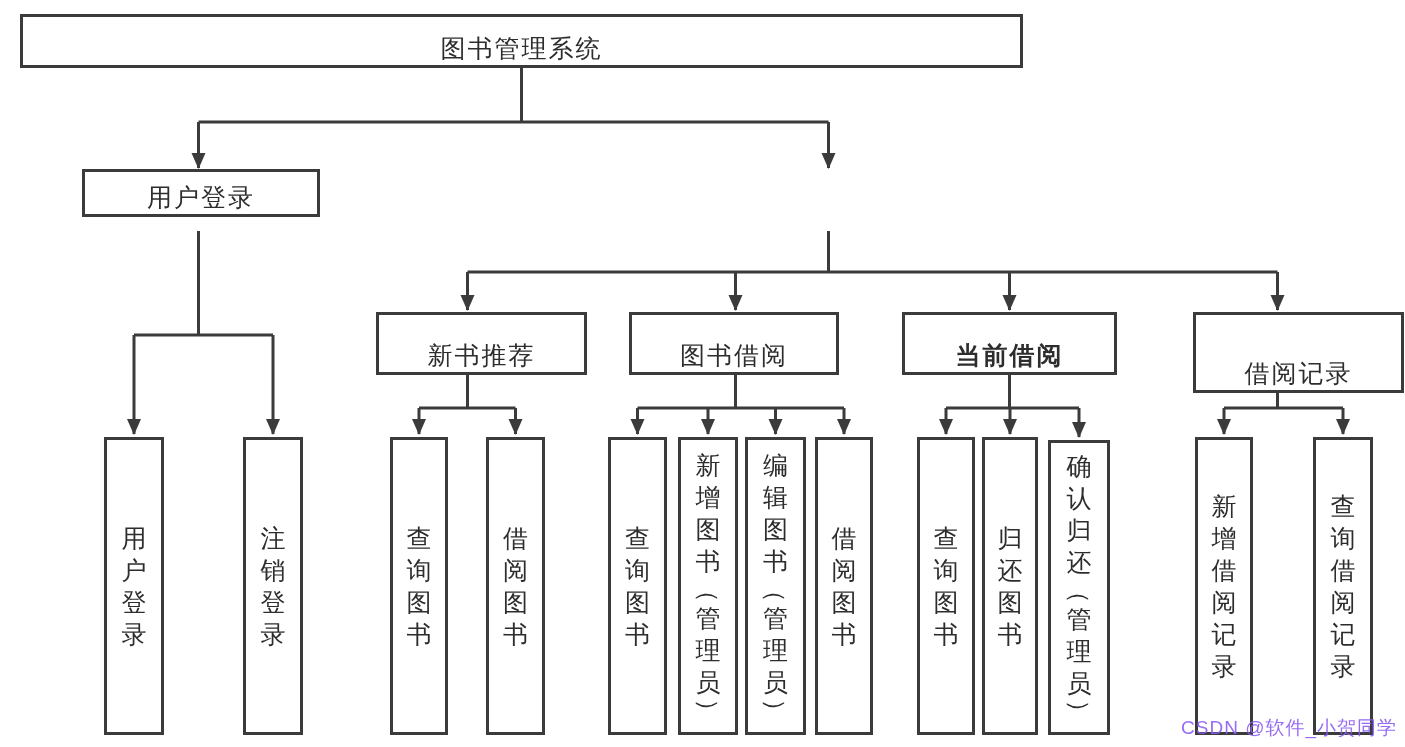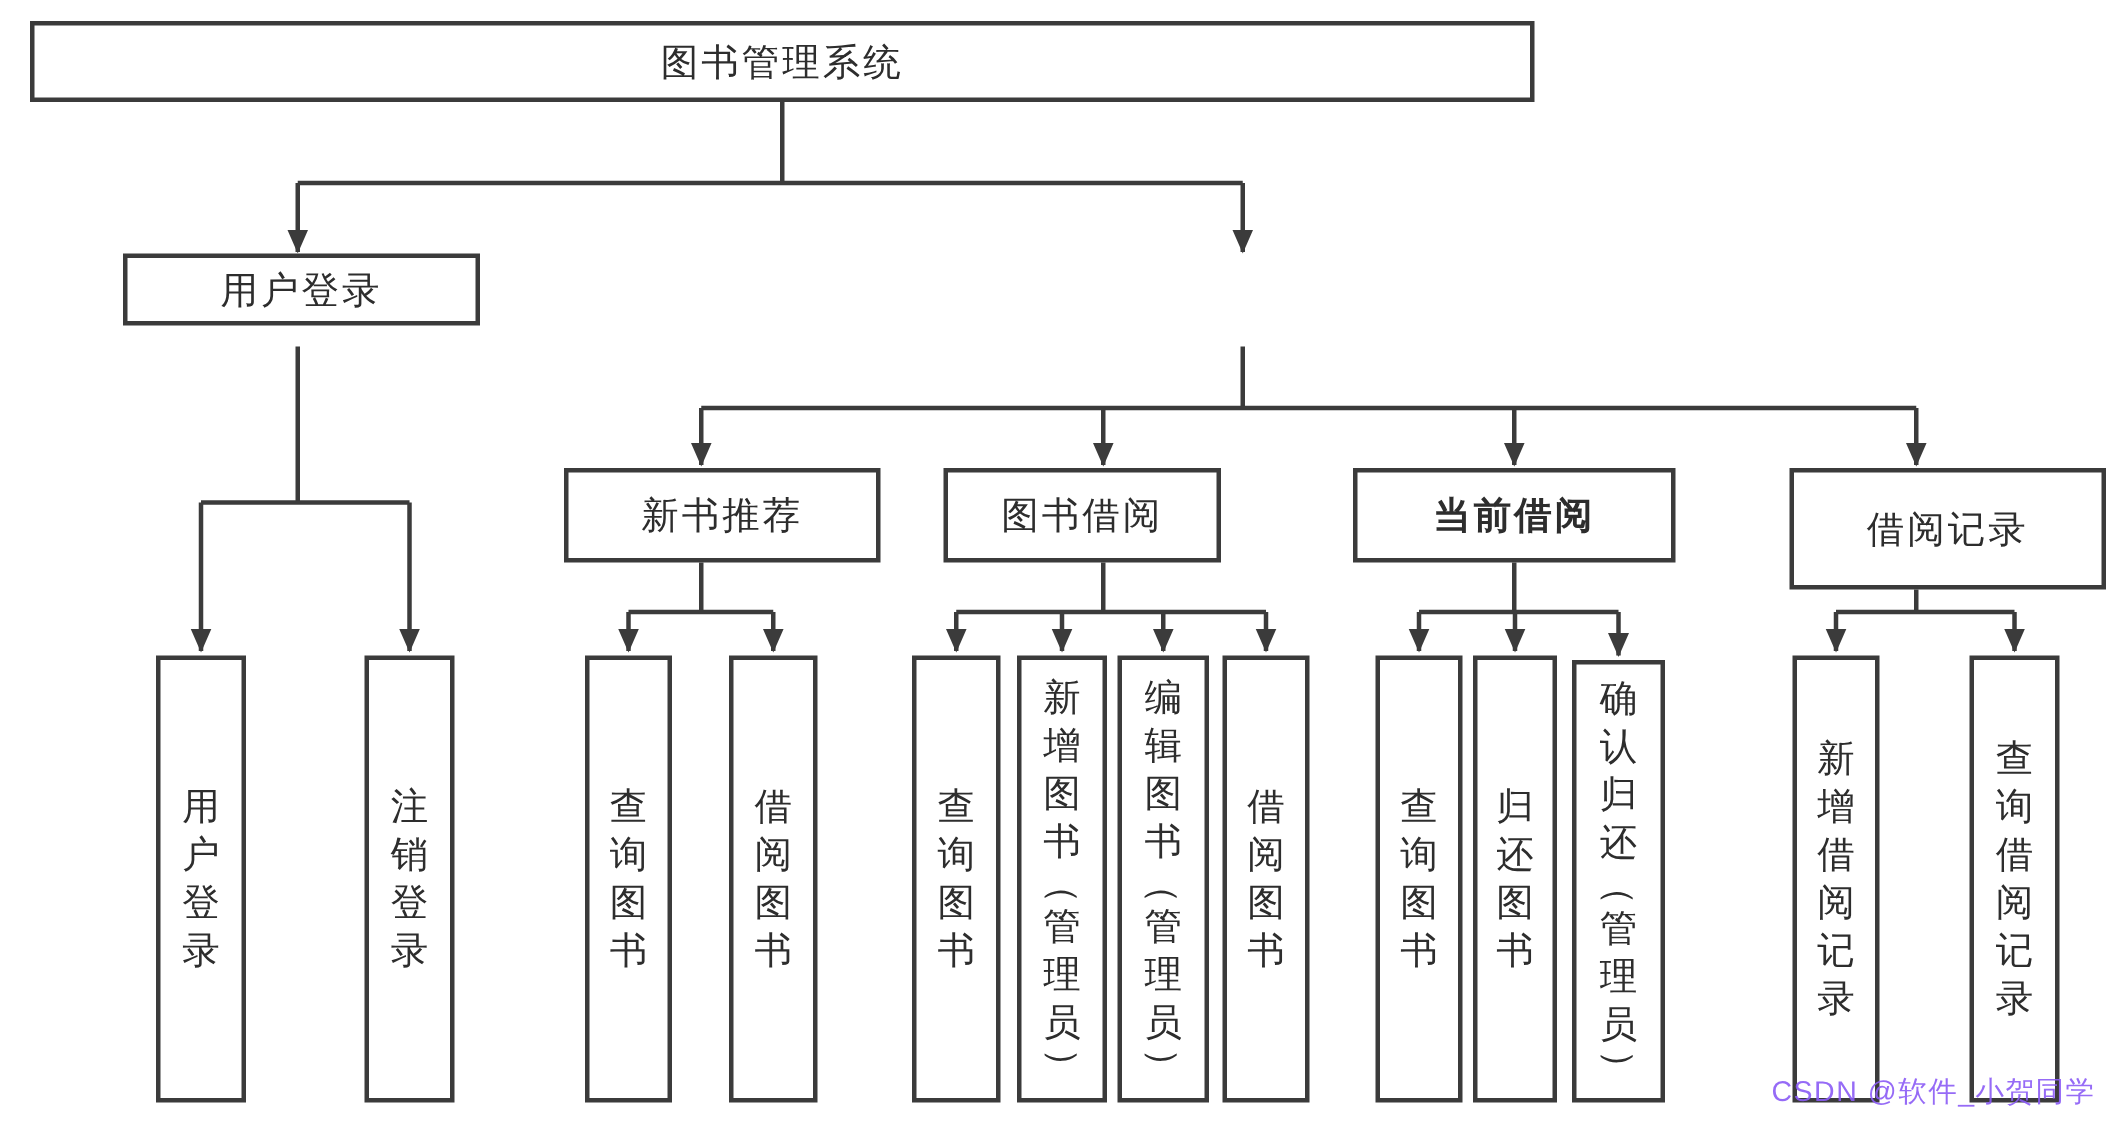--- a/index.html
+++ b/index.html
@@ -17,21 +17,21 @@
     left: 0; top: 0;
     width: 1405px; height: 747px;
     z-index: 0;
   }
   .node {
     position: absolute;
     box-sizing: border-box;
     background: #ffffff;
     border: 3px solid #3b3b3b;
     display: flex;
-    align-items: center;
+    align-items: flex-end;
     justify-content: center;
     z-index: 1;
   }
   .hlabel {
     font-size: 25px;
     letter-spacing: 2px;
     color: #2d2d2d;
     white-space: nowrap;
   }
   .vnode { z-index: 1; }
@@ -124,21 +124,21 @@
     <span class="hlabel">图书管理系统</span>
   </div>
 
   <div class="node" style="left:82px; top:169px; width:238px; height:48px;">
     <span class="hlabel">用户登录</span>
   </div>
 
   <div class="node" style="left:376px; top:312px; width:211px; height:63px;">
     <span class="hlabel">新书推荐</span>
   </div>
-  <div class="node" style="left:629px; top:312px; width:185px; height:63px;">
+  <div class="node" style="left:629px; top:312px; width:210px; height:63px;">
     <span class="hlabel">图书借阅</span>
   </div>
   <div class="node" style="left:902px; top:312px; width:215px; height:63px;font-weight:bold;">
     <span class="hlabel">当前借阅</span>
   </div>
   <div class="node" style="left:1172px; top:312px; width:211px; height:81px;margin-left:21px;">
     <span class="hlabel">借阅记录</span>
   </div>
 
   <div class="node vnode" style="left:104px; top:437px; width:60px; height:298px;">

